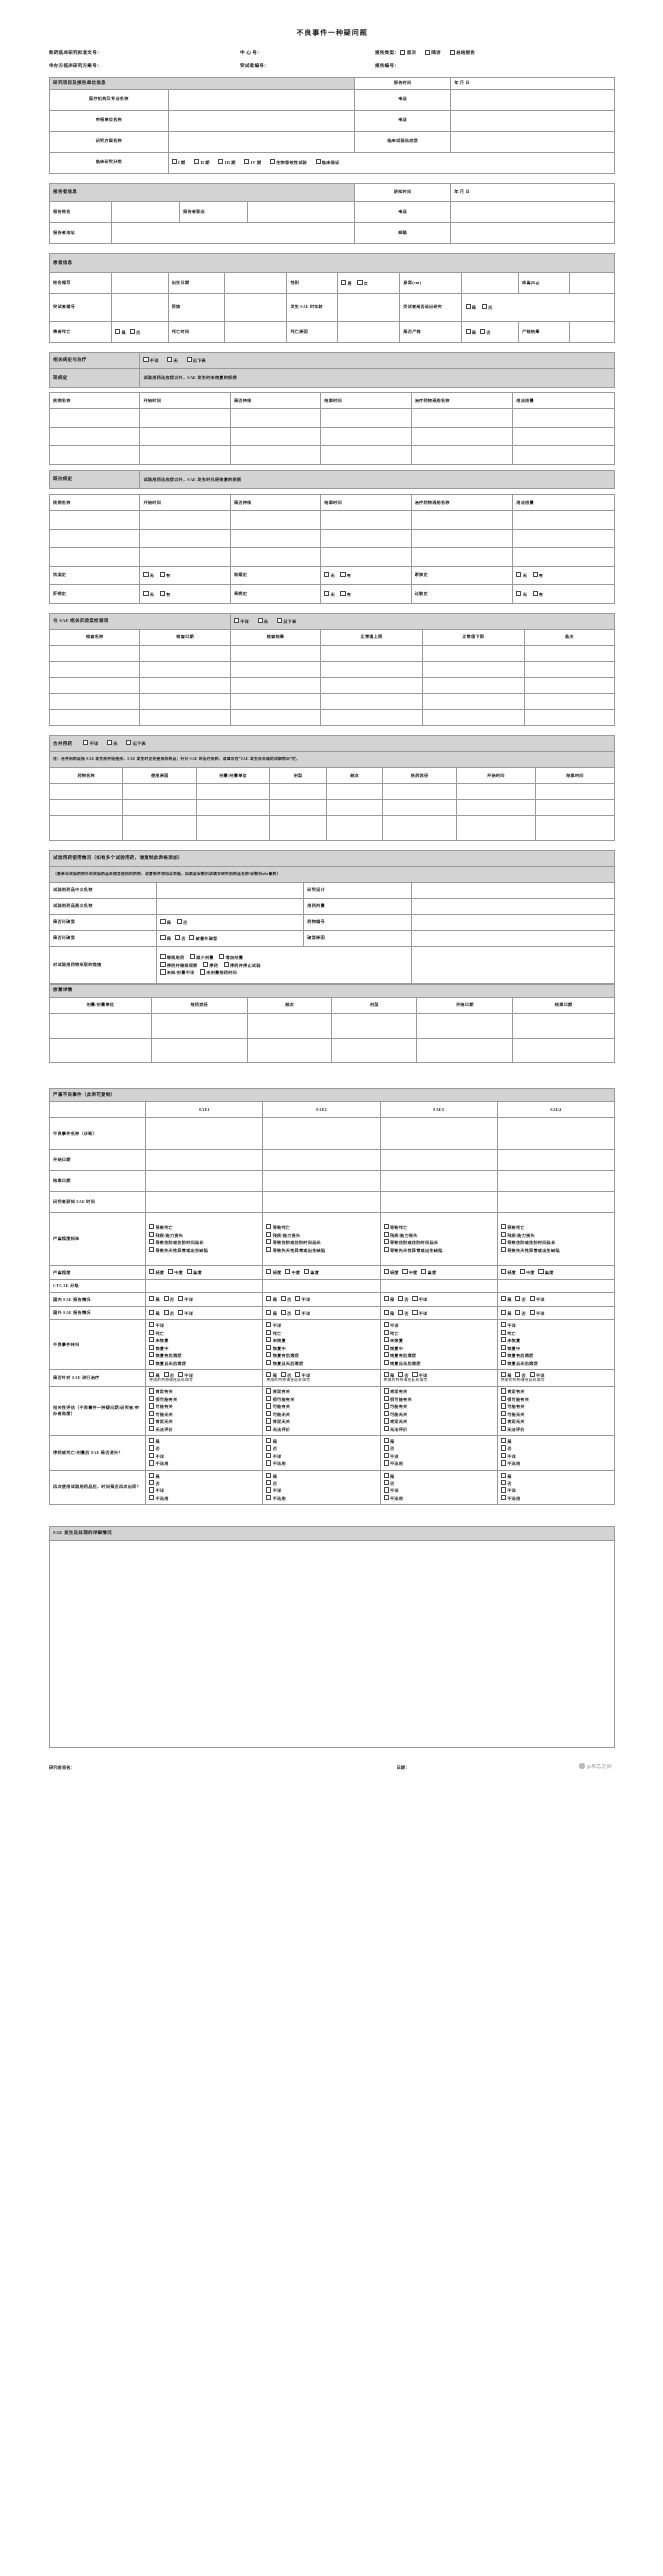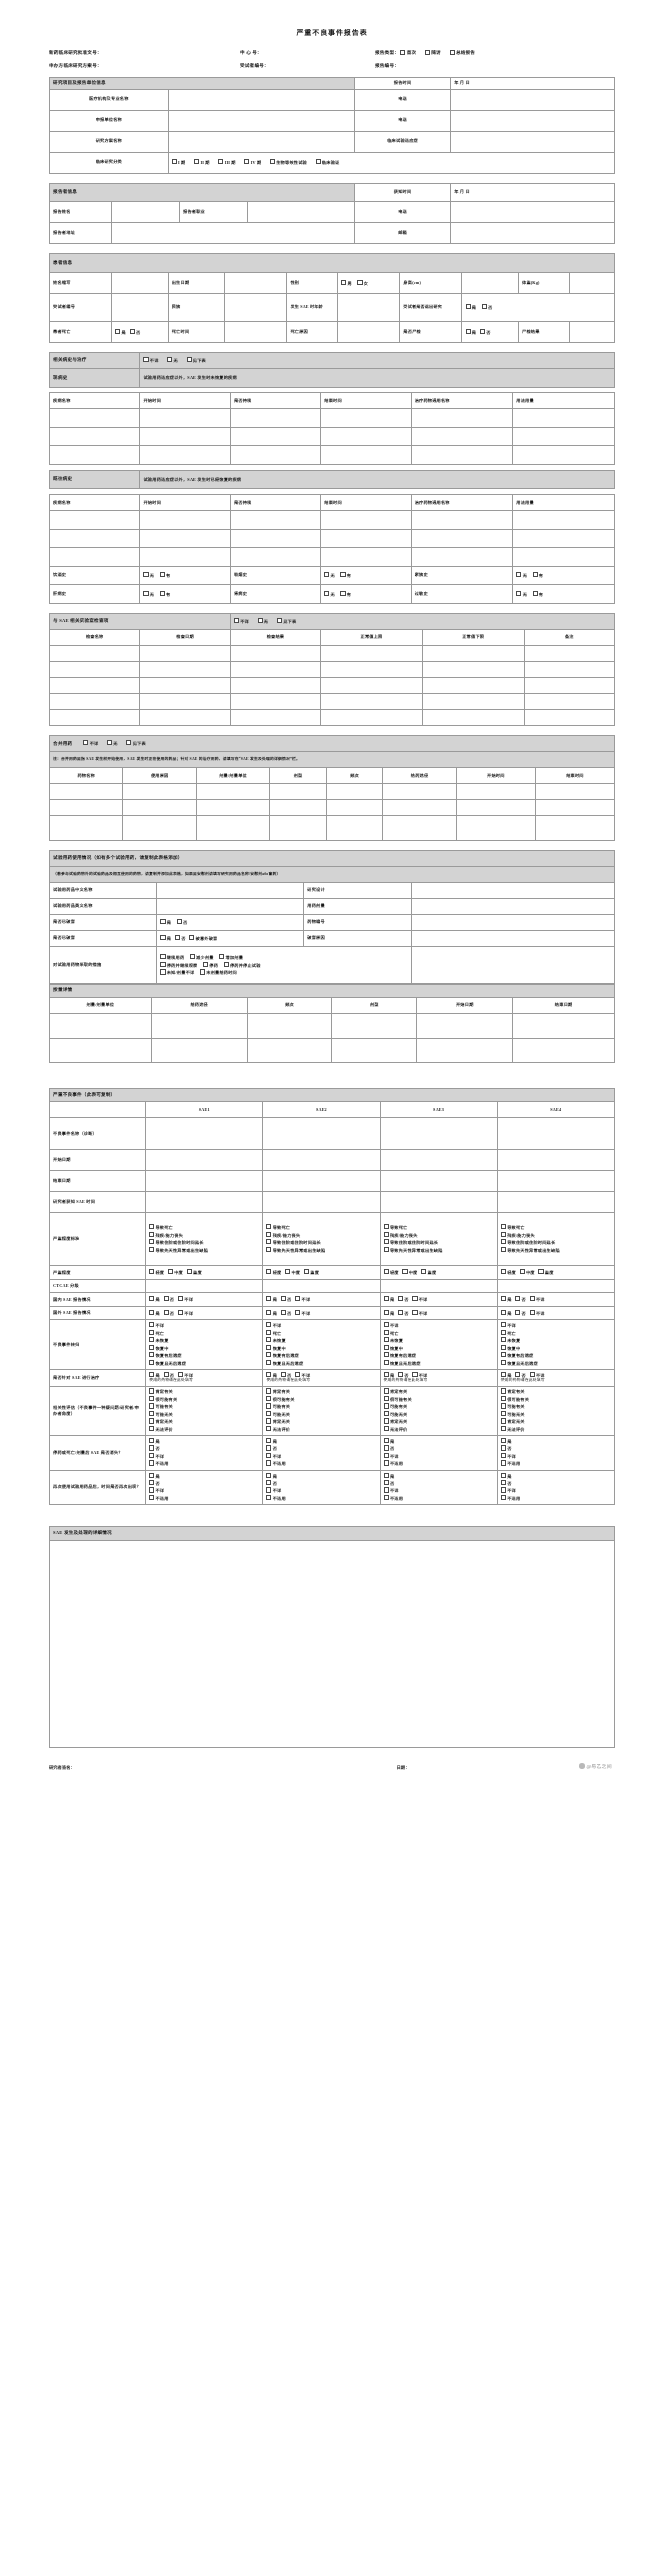--- a/index.html
+++ b/index.html
@@ -118,21 +118,21 @@
     margin-right:1.8px;
   }
   .sae-head td{background:#fff;font-size:4.2px;}
   .lbl-cell{font-size:4.1px;}
 </style>
 </head>
 <body>
 
 <div class="page">
 
-  <div class="doc-title">严重不良事件报告表</div>
+  <div class="doc-title">不良事件一种疑问题</div>
 
   <div class="hdr">
     <div class="hdr-row">
       <div class="hdr-c1">新药临床研究批准文号：</div>
       <div class="hdr-c2">中 心 号：</div>
       <div class="hdr-c3">
         <span>报告类型：</span>
         <span class="opt"><span class="cb"></span><span>首次</span></span>
         <span class="opt"><span class="cb"></span><span>随访</span></span>
         <span class="opt"><span class="cb"></span><span>总结报告</span></span>

